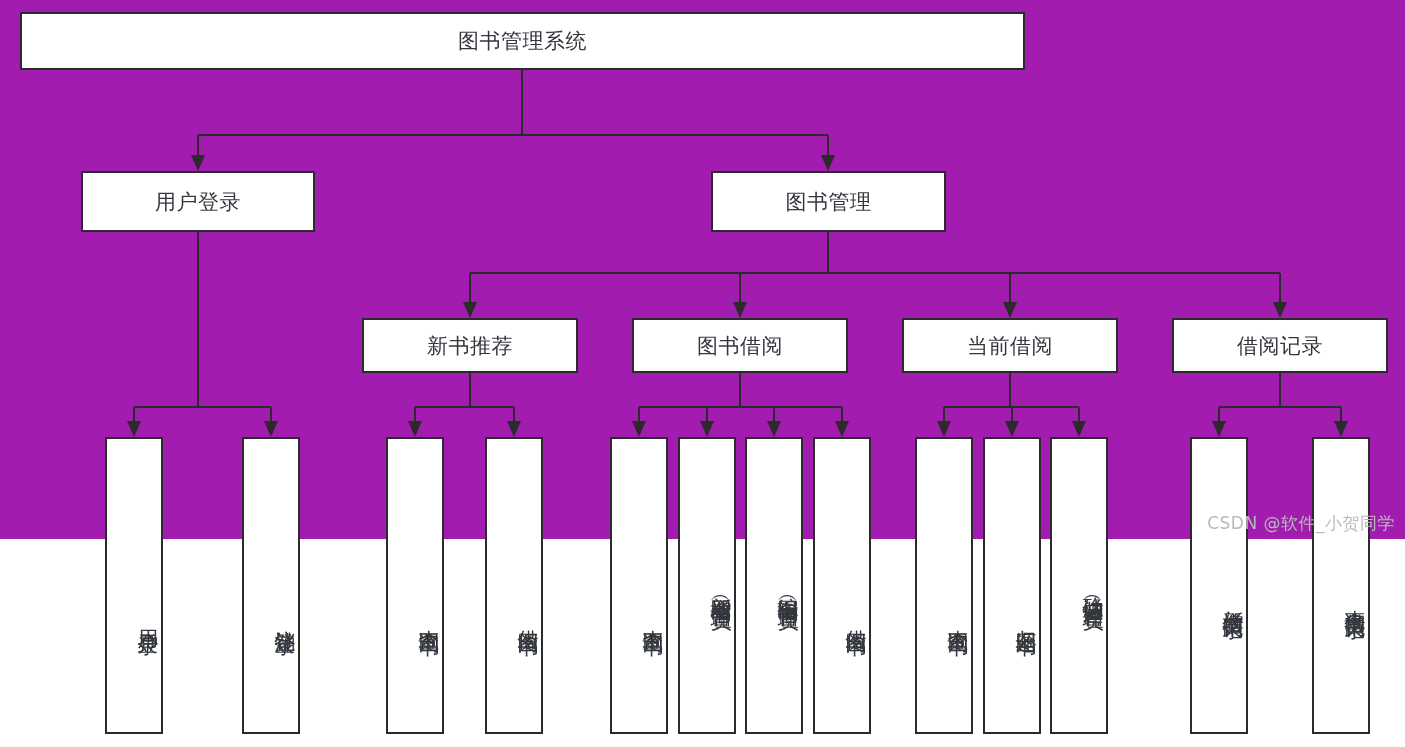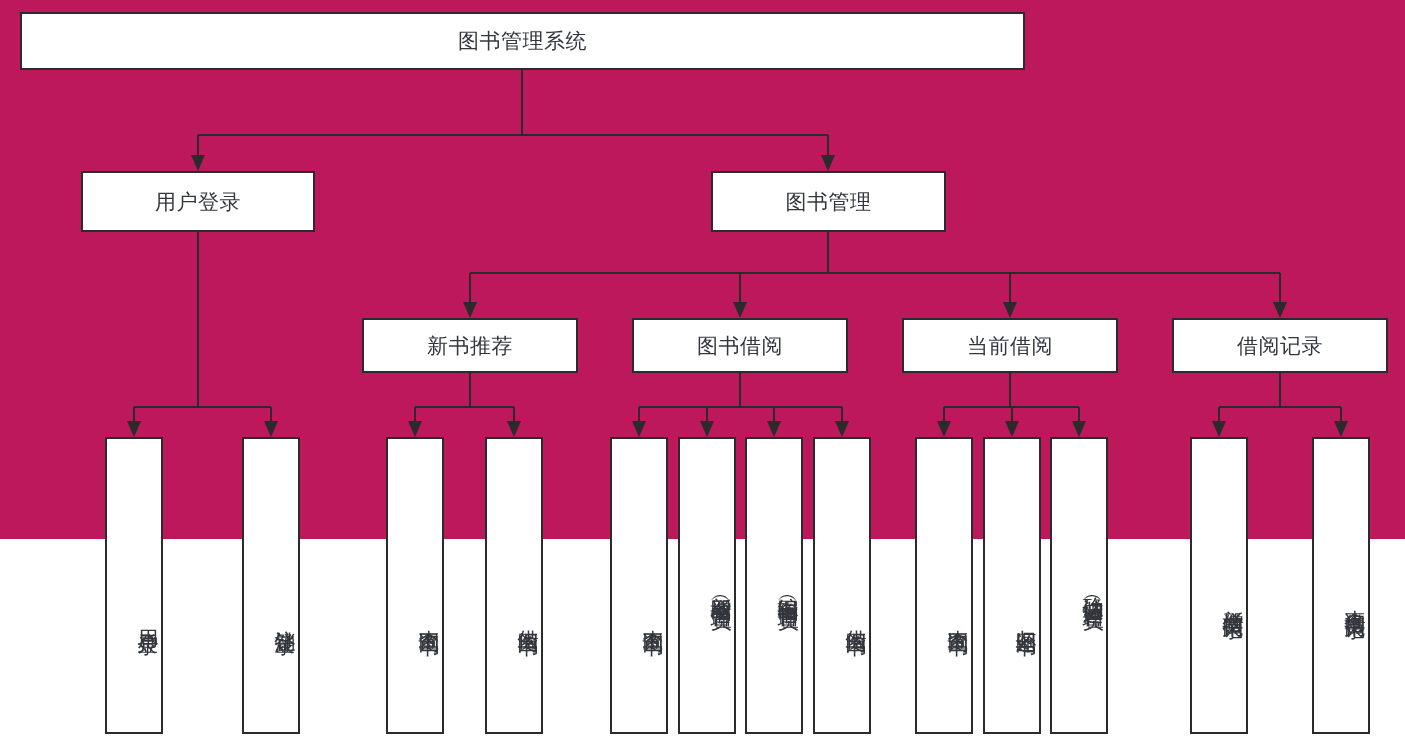--- a/index.html
+++ b/index.html
@@ -11,21 +11,21 @@
   body {
     width: 1405px;
     height: 747px;
     overflow: hidden;
     font-family: "DejaVu Sans", "Liberation Sans", sans-serif;
   }
   #diagram-root {
     position: relative;
     width: 1405px;
     height: 539px;
-    background: #be185d;
+    background: #a21caf;
   }
   svg#tree-svg {
     position: absolute;
     left: 0;
     top: 0;
     width: 1405px;
     height: 747px;
     display: block;
   }
   .node-rect {
@@ -227,13 +227,14 @@
         <div class="leaf-text" style="top: 6px; height: 287px;">确认归还（管理员）</div>
       </div>
       <div class="leaf-box" style="left: 1190px; top: 437px; width: 58px; height: 297px;">
         <div class="leaf-text" style="top: 26px; height: 267px;">新增借阅记录</div>
       </div>
       <div class="leaf-box" style="left: 1312px; top: 437px; width: 58px; height: 297px;">
         <div class="leaf-text" style="top: 26px; height: 267px;">查询借阅记录</div>
       </div>
     </div>
 
+  <div class="watermark">CSDN @软件_小贺同学</div>
 </div>
 
 </body></html>

